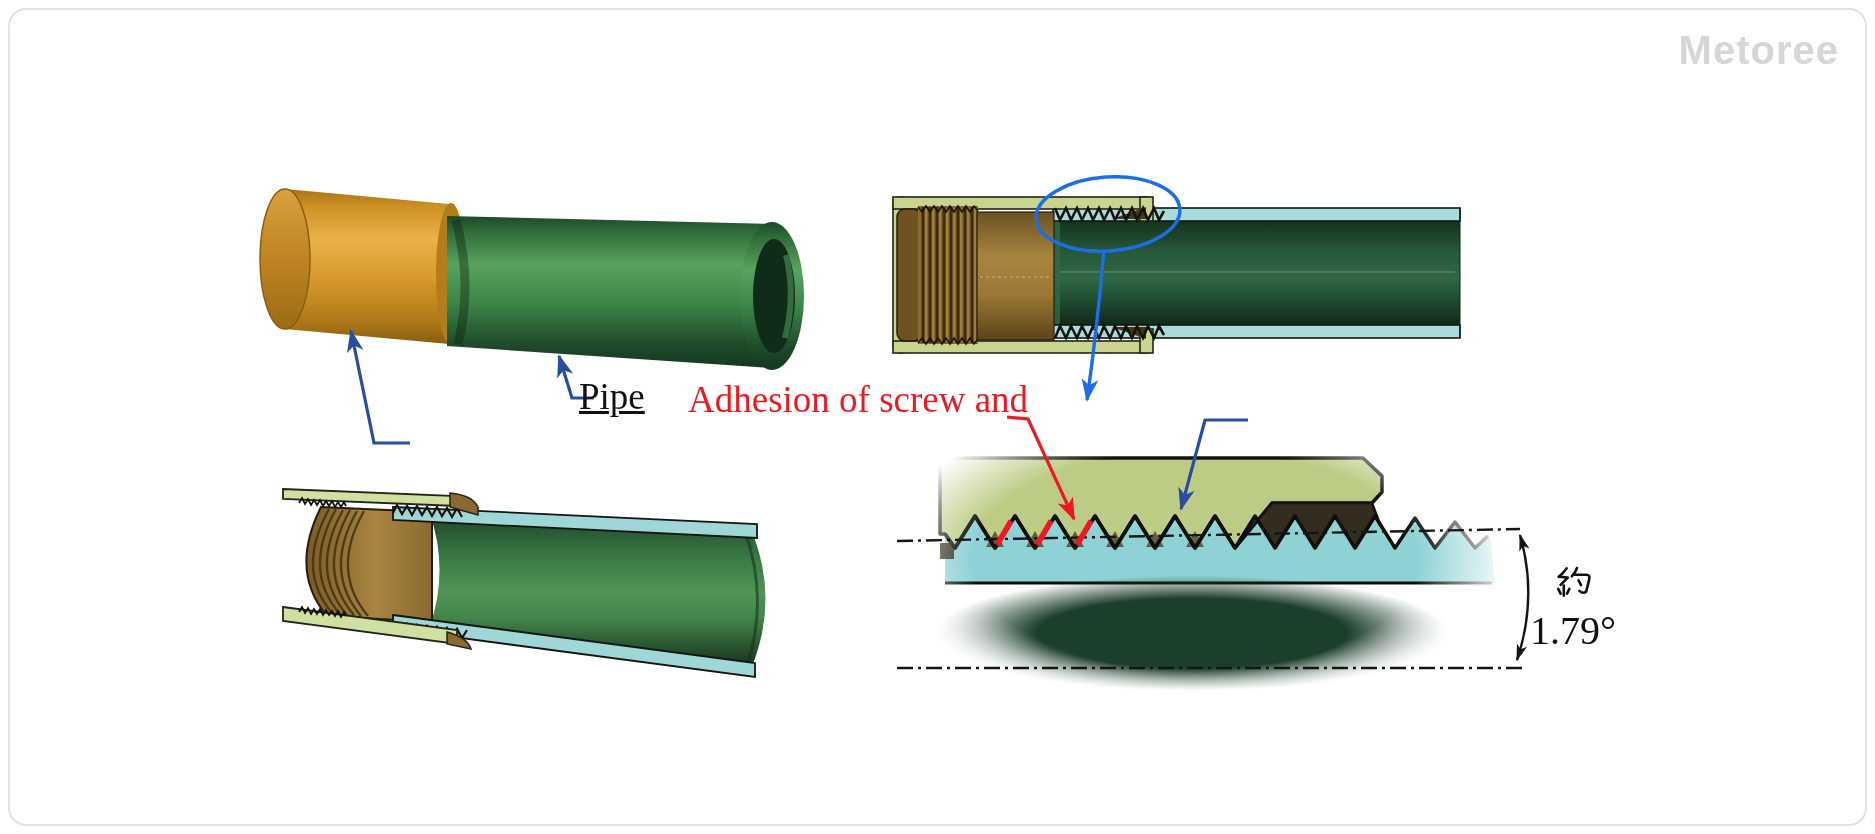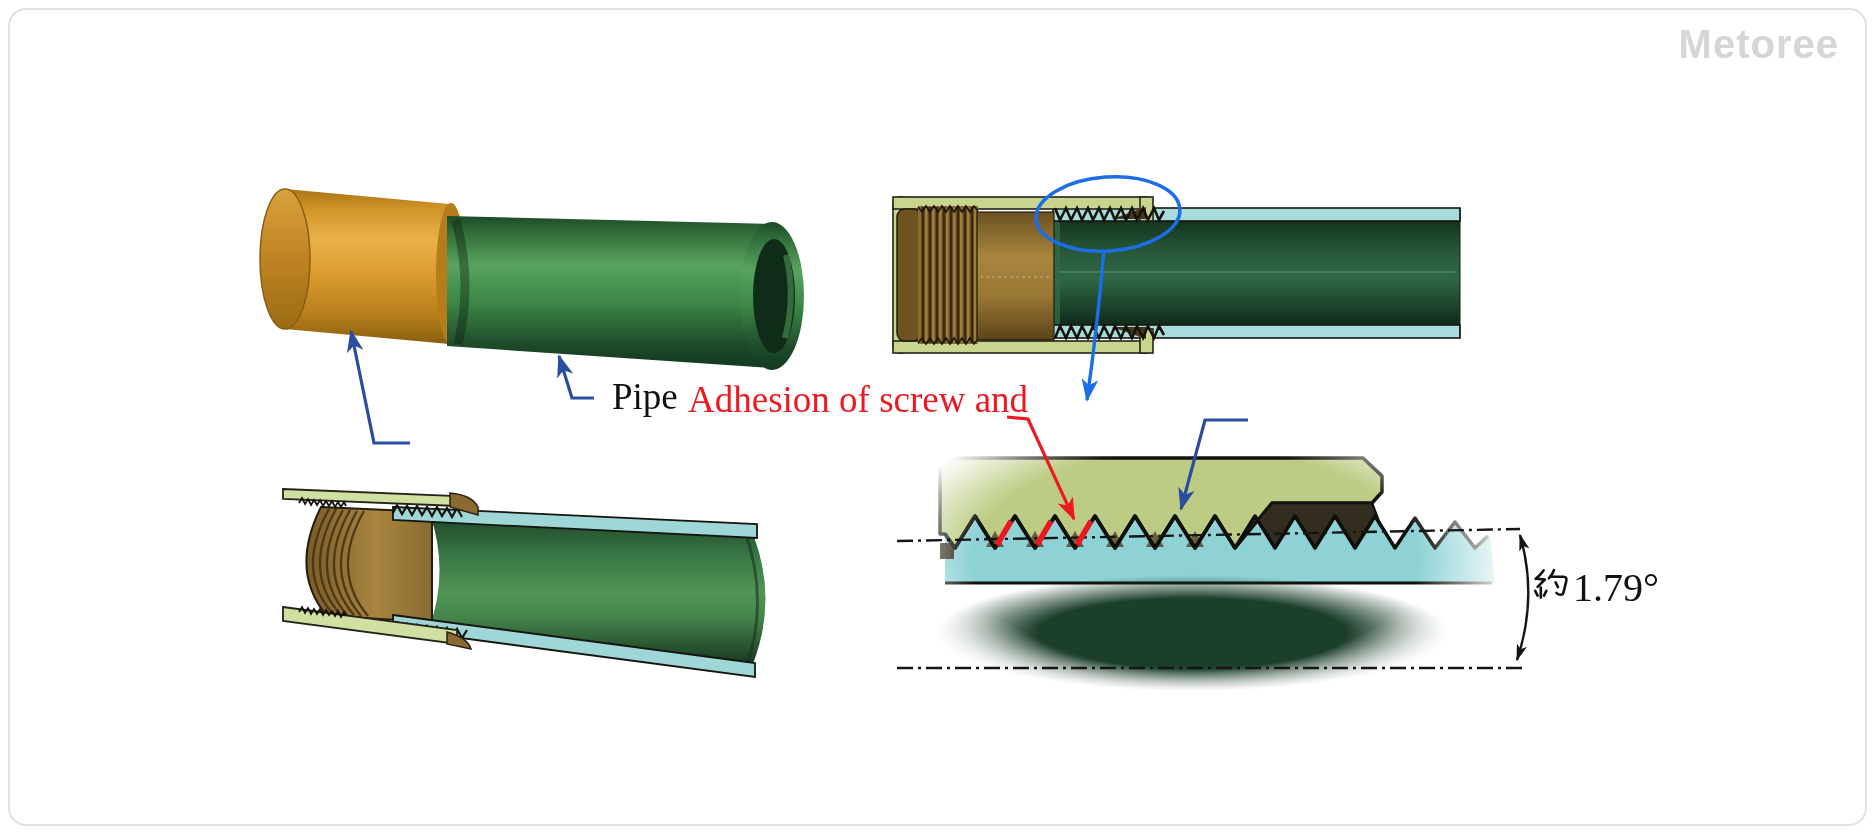--- a/index.html
+++ b/index.html
@@ -6,21 +6,21 @@
   .stage{position:relative;width:1875px;height:834px;background:#fff;overflow:hidden;
          font-family:"Liberation Serif","DejaVu Serif",serif;}
   .card{position:absolute;left:8px;top:8px;right:8px;bottom:8px;background:#fff;
         border:2px solid #e2e2e2;border-radius:18px;}
   .art{position:absolute;left:0;top:0;width:1875px;height:834px;}
   .label{position:absolute;font-family:"Liberation Serif","DejaVu Serif",serif;
          font-size:37px;color:#111;white-space:nowrap;line-height:1.1;}
   .label-red{color:#ee1820;text-align:right;line-height:42px;}
   .angle-label{display:flex;align-items:center;gap:3px;font-size:40px;}
   .angle-label svg{display:block;}
-  .watermark{position:absolute;right:36px;top:22px;
+  .watermark{position:absolute;right:36px;top:28px;
              font-family:"Liberation Sans","DejaVu Sans",sans-serif;
              font-weight:bold;font-size:40px;color:#d6d6d6;letter-spacing:1px;}
 </style>
 </head>
 <body>
 
 <div class="stage">
   <div class="card"></div>
 
   <svg class="art" viewBox="0 0 1875 834">
@@ -205,25 +205,25 @@
     </g>
 
     <path d="M410,443 L374,443 L351,331" fill="none" stroke="#2b4da0" stroke-width="3.2" marker-end="url(#ahNavy)"></path>
     <path d="M594,398 L572,398 L559,356" fill="none" stroke="#2b4da0" stroke-width="3.2" marker-end="url(#ahNavy)"></path>
     <path d="M1007,417 L1028,419 L1074,519" fill="none" stroke="#ee1820" stroke-width="3.2" marker-end="url(#ahRed)"></path>
     <path d="M1248,420 L1205,420 L1181,509" fill="none" stroke="#2b4da0" stroke-width="3.2" marker-end="url(#ahNavy)"></path>
     <ellipse cx="1108" cy="214" rx="72" ry="37" fill="none" stroke="#1b6ee6" stroke-width="3.5" transform="rotate(-4 1108 214)"></ellipse>
     <path d="M1104,250 Q1097,330 1087,400" fill="none" stroke="#1b6ee6" stroke-width="3.4" marker-end="url(#ahBlue)"></path>
   </svg>
 
-  <div class="label" style="left:612px;top:377px;">Pipe</div>
+  <div class="label" style="left:579px;top:377px;text-decoration:underline;">Pipe</div>
   <div class="label label-red" style="left:688px;top:379px;width:314px;">
     <div>Adhesion of screw and</div>
   </div>
-  <div class="label angle-label" style="left:1530px;top:566px;">
+  <div class="label angle-label" style="left:1530px;top:566px;flex-direction:column;">
     <svg width="40" height="40" viewBox="0 0 100 100">
       <g fill="none" stroke="#111" stroke-width="6.5" stroke-linecap="round" stroke-linejoin="round">
         <path d="M34,6 C27,16 21,22 14,27"></path>
         <path d="M17,27 L37,29 L19,47"></path>
         <path d="M27,49 L27,74"></path>
         <path d="M13,57 L19,69"></path>
         <path d="M41,57 L35,69"></path>
         <path d="M60,5 C57,14 53,20 47,26"></path>
         <path d="M50,22 L84,22 C92,22 92,28 90,36 L84,60 C82,70 72,68 66,62"></path>
         <path d="M64,36 L70,48"></path>

